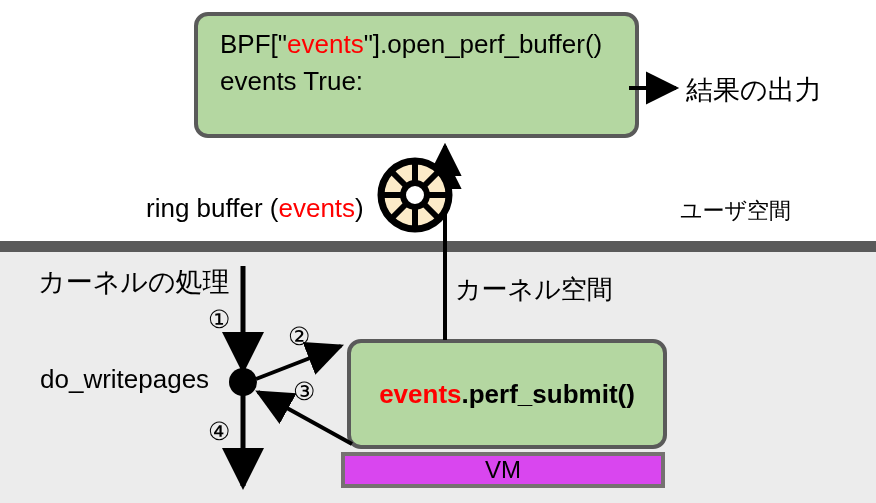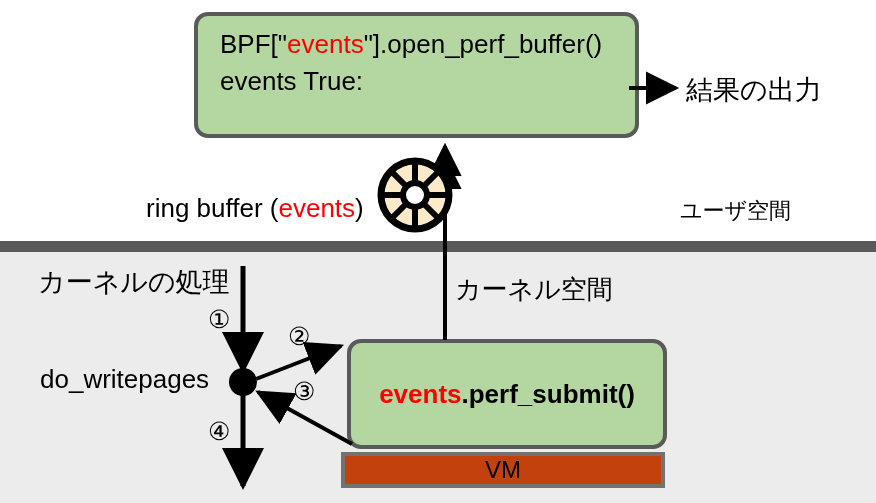--- a/index.html
+++ b/index.html
@@ -76,21 +76,21 @@
   #perf-submit-box .code-line .red {
     color: #FF0000;
   }
   #vm-bar {
     position: absolute;
     box-sizing: border-box;
     left: 341px;
     top: 452px;
     width: 324px;
     height: 36px;
-    background: #c2410c;
+    background: #d946ef;
     border: 4px solid #767171;
     display: flex;
     align-items: center;
     justify-content: center;
     color: #000000;
     font-size: 24px;
   }
   
   .label {
     position: absolute;

